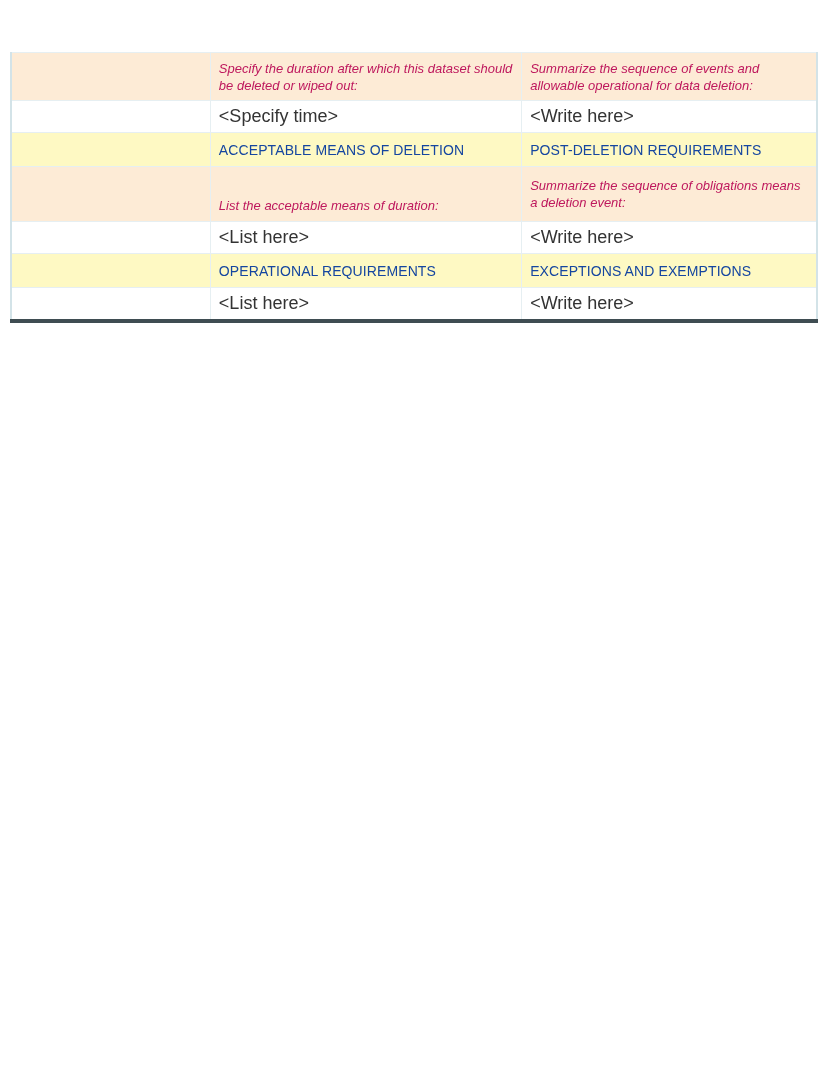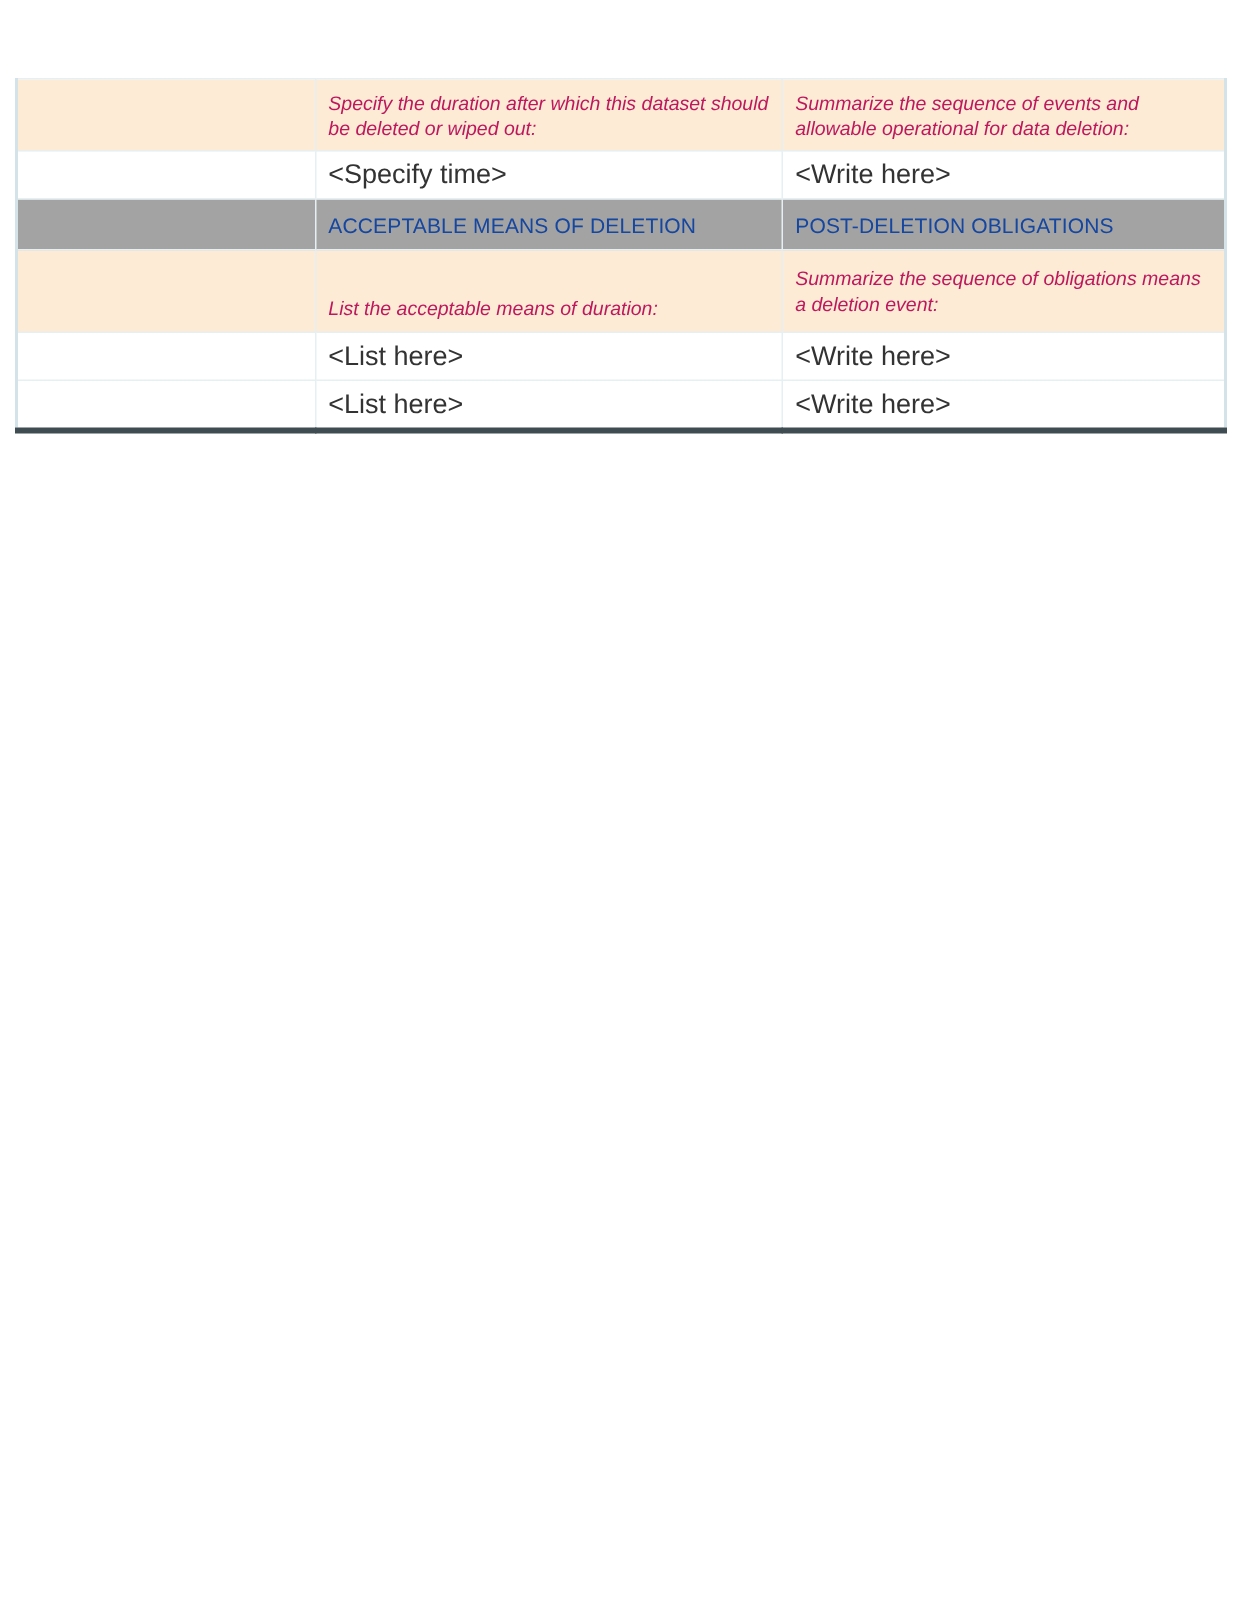--- a/index.html
+++ b/index.html
@@ -10,21 +10,21 @@
     border-left: 2px solid #d3e3e8; border-right: 2px solid #d3e3e8;
     border-bottom: 4px solid #3f4d52;
   }
   .tbl td {
     border: 1px solid #e6eff2; padding: 0 8px; vertical-align: middle;
     font-size: 14px; line-height: 16px; color: #333;
   }
   .tbl tr.prompt td { background: #fdebd6; height: 47px; }
   .tbl tr.prompt td.bottom { vertical-align: bottom; padding-bottom: 7px; }
   .tbl tr.value td { background: #ffffff; height: 31px; }
-  .tbl tr.heading td { background: #a3a3a3; height: 33px; }
+  .tbl tr.heading td { background: #fef9c3; height: 33px; }
   .italic { font-family: Liberation Sans, sans-serif; font-style: italic; font-size: 13px; color: #be185d; line-height: 16px; }
   .placeholder { color: #333; font-size: 18px; }
   .heading-text { color: #1546a0; font-size: 14px; font-weight: 500; letter-spacing: 0.1px; }
   .col0 { width: 187px; }
   .col1 { width: 292px; }
   .col2 { width: 277px; }
 </style>
 </head>
 <body>
 
@@ -41,31 +41,36 @@
       <td><span class="italic">Summarize the sequence of events and allowable operational for data deletion:</span></td>
     </tr>
     <tr class="value">
       <td></td>
       <td><span class="placeholder">&lt;Specify time&gt;</span></td>
       <td><span class="placeholder">&lt;Write here&gt;</span></td>
     </tr>
     <tr class="heading">
       <td></td>
       <td><span class="heading-text">ACCEPTABLE MEANS OF DELETION</span></td>
-      <td><span class="heading-text">POST-DELETION OBLIGATIONS</span></td>
+      <td><span class="heading-text">POST-DELETION REQUIREMENTS</span></td>
     </tr>
     <tr class="prompt">
       <td></td>
       <td class="bottom"><span class="italic">List the acceptable means of duration:</span></td>
       <td><span class="italic">Summarize the sequence of obligations means a deletion event:</span></td>
     </tr>
     <tr class="value">
       <td></td>
       <td><span class="placeholder">&lt;List here&gt;</span></td>
       <td><span class="placeholder">&lt;Write here&gt;</span></td>
     </tr>
+    <tr class="heading">
+      <td></td>
+      <td><span class="heading-text">OPERATIONAL REQUIREMENTS</span></td>
+      <td><span class="heading-text">EXCEPTIONS AND EXEMPTIONS</span></td>
+    </tr>
     <tr class="value">
       <td></td>
       <td><span class="placeholder">&lt;List here&gt;</span></td>
       <td><span class="placeholder">&lt;Write here&gt;</span></td>
     </tr>
   </tbody>
 </table>
 
 </body></html>

